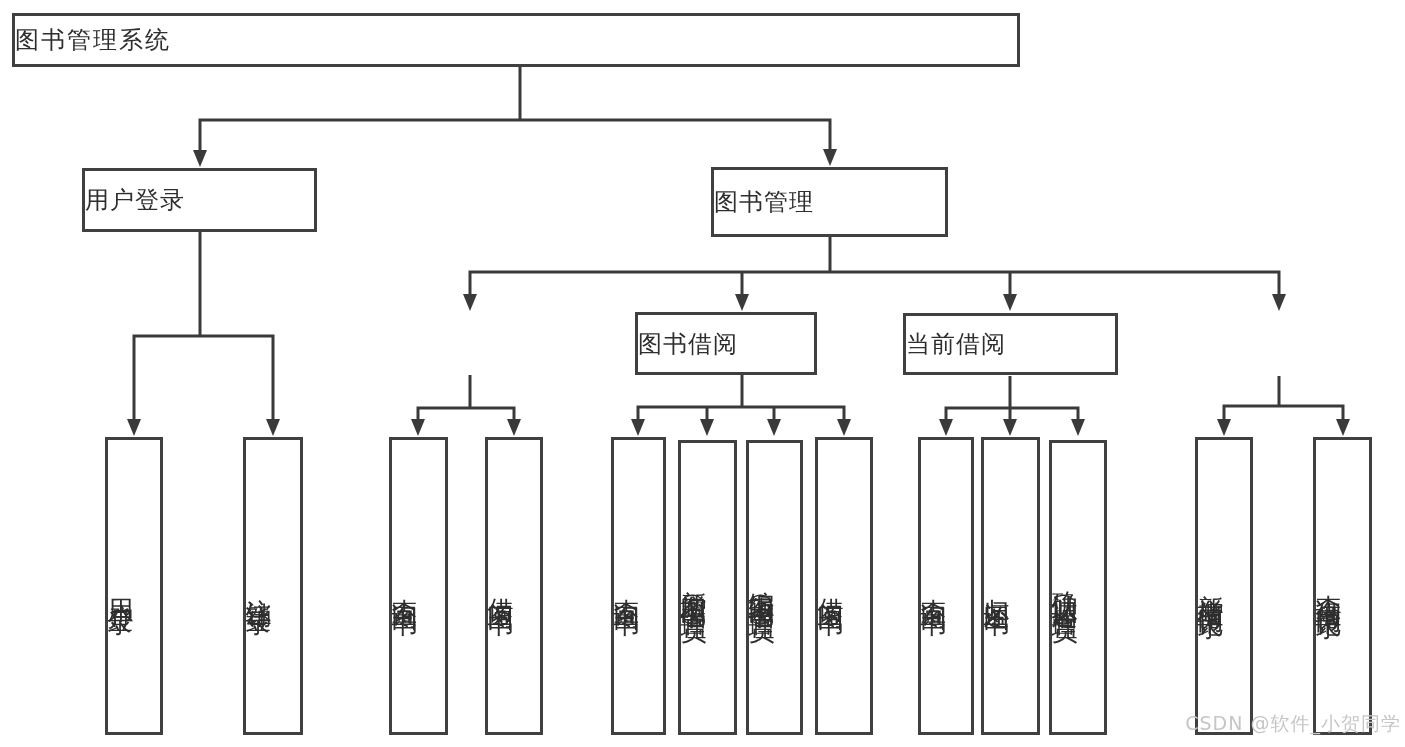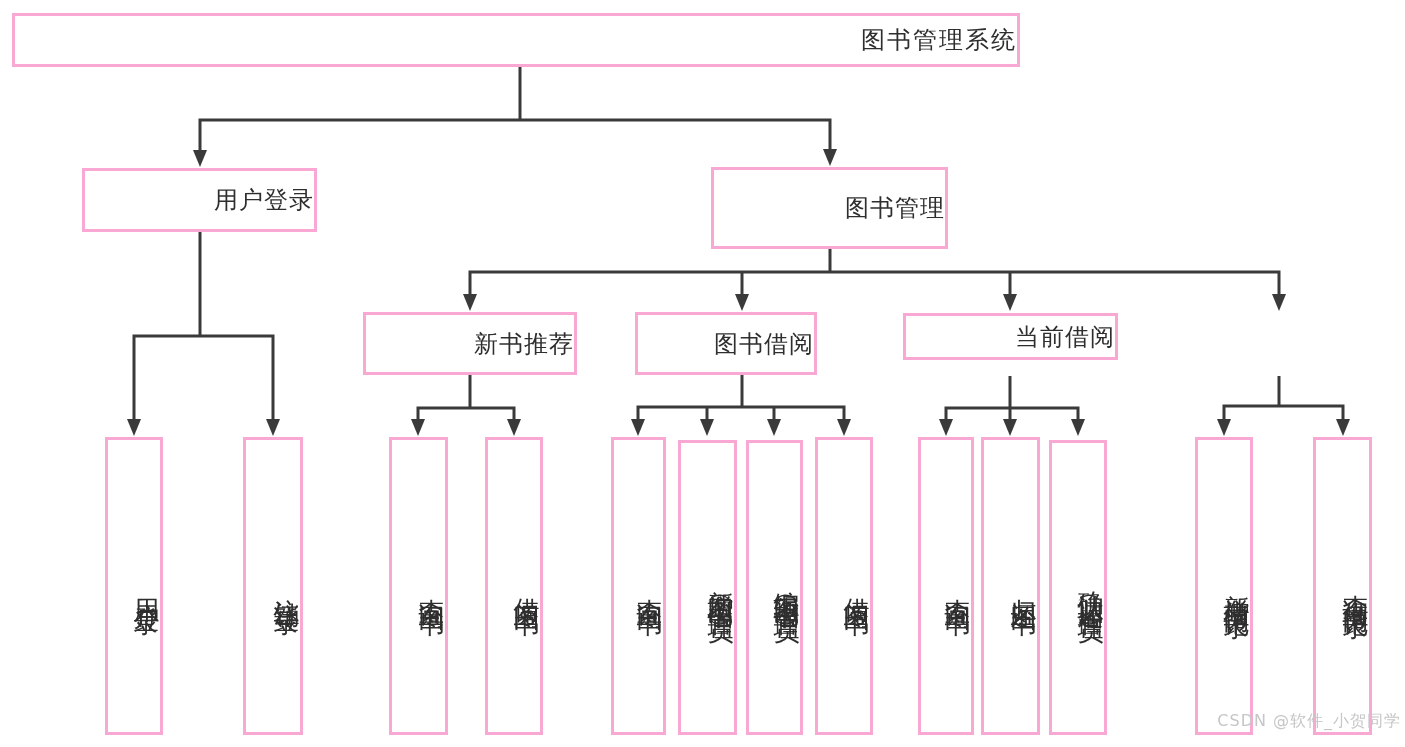--- a/index.html
+++ b/index.html
@@ -2,31 +2,31 @@
 <html><head>
 <meta charset="utf-8">
 <style>
   html,body{margin:0;padding:0;background:#ffffff;}
   .canvas{
     position:relative;width:1405px;height:747px;background:#ffffff;overflow:hidden;
     font-family:"DejaVu Sans","Liberation Sans",sans-serif;color:#2e2e2e;
   }
   svg.connectors{position:absolute;left:0;top:0;z-index:1;}
   .box{
-    position:absolute;box-sizing:border-box;border:3px solid #f9a8d4;background:#ffffff;
-    display:flex;align-items:center;justify-content:flex-end;z-index:2;
+    position:absolute;box-sizing:border-box;border:3px solid #404040;background:#ffffff;
+    display:flex;align-items:center;justify-content:flex-start;z-index:2;
   }
   .h .label{font-size:24px;letter-spacing:1px;white-space:nowrap;}
   .root .label{font-size:24px;letter-spacing:2px;}
   .leaf .label{
     writing-mode:vertical-rl;text-orientation:mixed;
     font-size:26px;letter-spacing:4px;line-height:1;
   }
   .watermark{
-    position:absolute;z-index:10;color:#c6c6c6;font-size:16px;letter-spacing:1px;
+    position:absolute;z-index:10;color:#c6c6c6;font-size:19px;letter-spacing:1px;
     white-space:nowrap;
   }
 </style>
 </head>
 <body>
 
 <div class="canvas">
 
   <svg class="connectors" width="1405" height="747" viewBox="0 0 1405 747">
     <g stroke="#3a3a3a" stroke-width="3" fill="none">
@@ -80,31 +80,28 @@
     </g>
   </svg>
 
   <div class="box h root" style="left:12px;top:13px;width:1008px;height:54px">
     <span class="label">图书管理系统</span>
   </div>
 
   <div class="box h" style="left:82px;top:168px;width:235px;height:64px">
     <span class="label">用户登录</span>
   </div>
-  <div class="box h" style="left:711px;top:167px;width:237px;height:82px">
+  <div class="box h" style="left:711px;top:167px;width:237px;height:70px">
     <span class="label">图书管理</span>
   </div>
 
-  <div class="box h" style="left:363px;top:312px;width:214px;height:63px">
-    <span class="label">新书推荐</span>
-  </div>
   <div class="box h" style="left:635px;top:312px;width:182px;height:63px">
     <span class="label">图书借阅</span>
   </div>
-  <div class="box h" style="left:903px;top:313px;width:215px;height:47px">
+  <div class="box h" style="left:903px;top:313px;width:215px;height:62px">
     <span class="label">当前借阅</span>
   </div>
 
   <div class="box leaf" style="left:105px;top:437px;width:58px;height:298px">
     <span class="label">用户登录</span>
   </div>
   <div class="box leaf" style="left:243px;top:437px;width:60px;height:298px">
     <span class="label">注销登录</span>
   </div>
 

